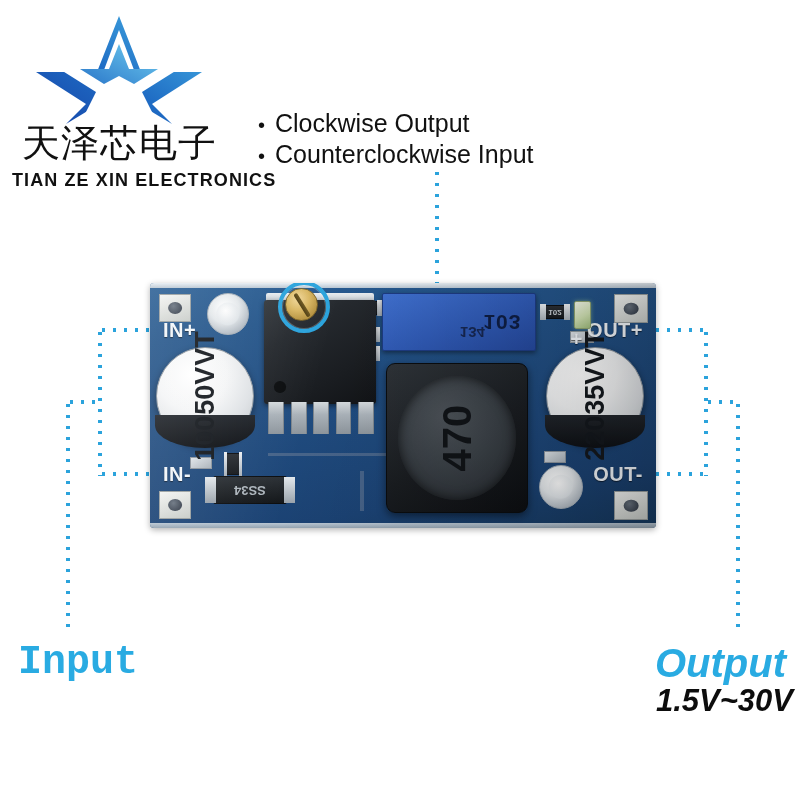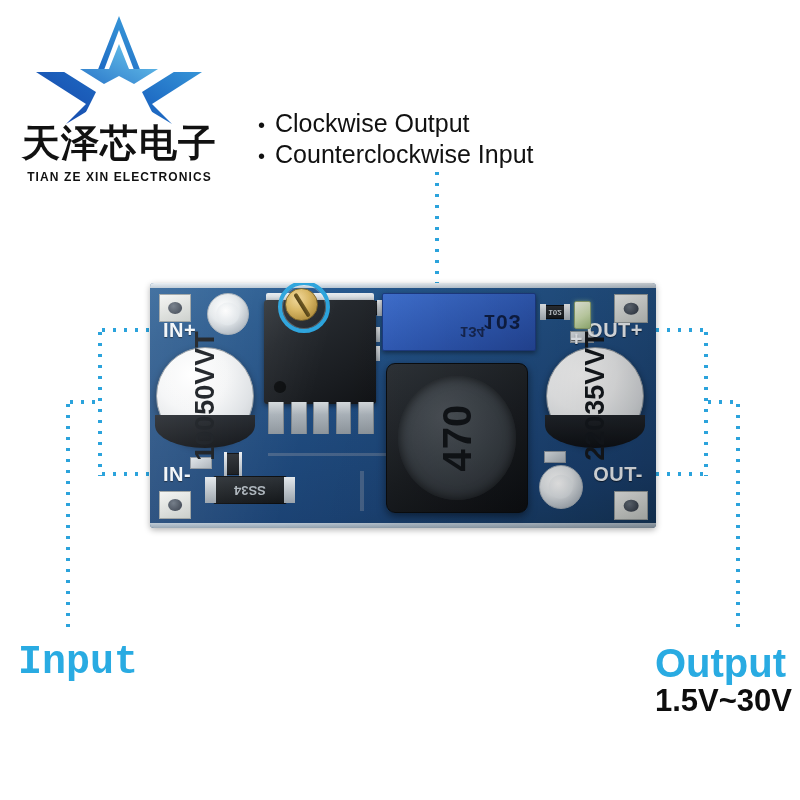--- a/index.html
+++ b/index.html
@@ -6,44 +6,44 @@
   html,body{margin:0;padding:0;background:#fff;}
   body{width:800px;height:800px;position:relative;overflow:hidden;
        font-family:"Liberation Sans","DejaVu Sans",sans-serif;
        -webkit-font-smoothing:antialiased;}
   .stage{position:absolute;inset:0;width:800px;height:800px;background:#ffffff;}
 
   
   .logo{position:absolute;left:12px;top:14px;width:215px;height:170px;}
   .logo-star{position:absolute;left:22px;top:0px;width:170px;height:112px;}
   .logo-cn{position:absolute;left:0px;top:110px;width:215px;height:38px;
-           text-align:center;font-weight:bold;font-size:38px;line-height:38px;
+           text-align:center;font-weight:normal;font-size:38px;line-height:38px;
            color:#111;letter-spacing:1px;font-family:"DejaVu Sans",sans-serif;
            white-space:nowrap;}
   .logo-en{position:absolute;left:0px;top:156px;width:215px;text-align:center;
-           font-size:12px;font-weight:bold;letter-spacing:1.1px;color:#111;
+           font-size:18px;font-weight:bold;letter-spacing:1.1px;color:#111;
            white-space:nowrap;}
 
   
   .vtitle{position:absolute;left:238px;top:64px;font-size:31px;font-weight:bold;
           color:#29ABE2;letter-spacing:0px;white-space:nowrap;}
   .bullets{position:absolute;left:258px;top:108px;}
   .bullet{display:flex;align-items:baseline;gap:10px;font-size:25px;color:#111;
           line-height:31px;white-space:nowrap;}
   .bullet .dot{font-size:20px;line-height:25px;color:#111;}
 
   
   .blk{position:absolute;}
   .blk .big{font-size:40px;font-weight:bold;color:#29ABE2;line-height:42px;
             white-space:nowrap;}
   .blk .sub{font-size:31px;font-weight:bold;color:#0d0d0d;line-height:34px;
             white-space:nowrap;}
   #input-block{left:8px;top:642px;text-align:left;}
   #input-block .big{padding-left:10px;font-family:Liberation Mono, monospace;}
-  #output-block{right:6px;top:642px;text-align:left;}
+  #output-block{right:6px;top:642px;text-align:center;font-style:italic;}
   #output-block .big{padding-right:8px;}
 
   
   .dots-h{position:absolute;height:4px;
     background-image:radial-gradient(circle closest-side,#2ba3dc 99%,transparent 100%);
     background-size:11px 4px;background-repeat:repeat-x;background-position:0 0;}
   .dots-v{position:absolute;width:4px;
     background-image:radial-gradient(circle closest-side,#2ba3dc 99%,transparent 100%);
     background-size:4px 11px;background-repeat:repeat-y;background-position:0 0;}
 

